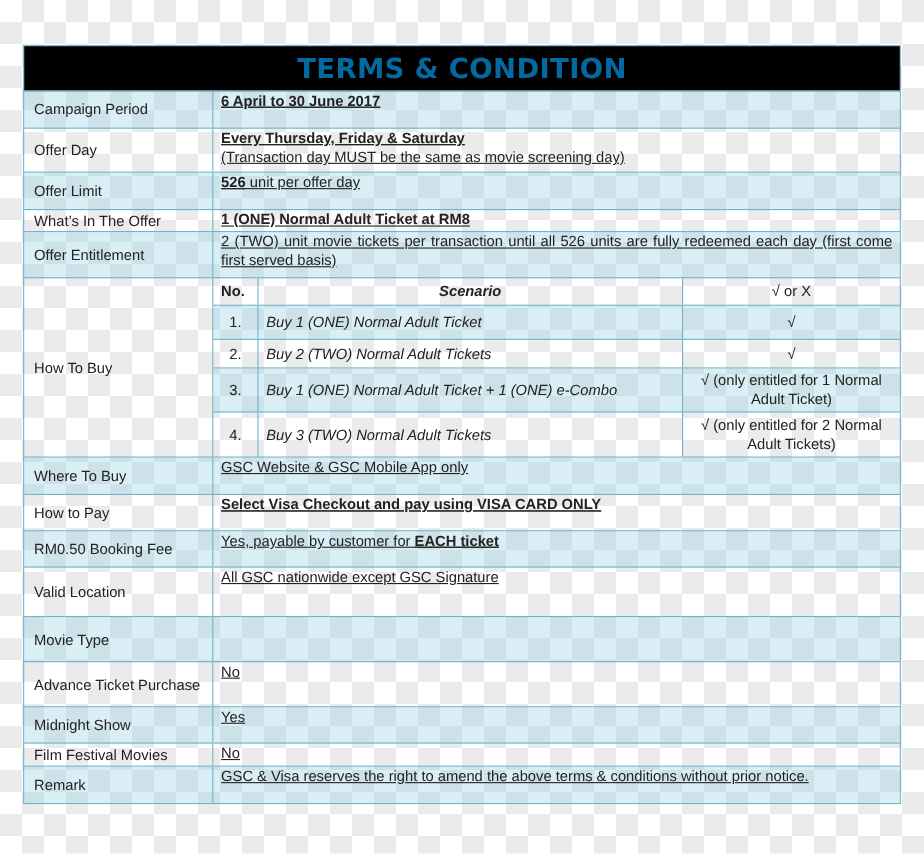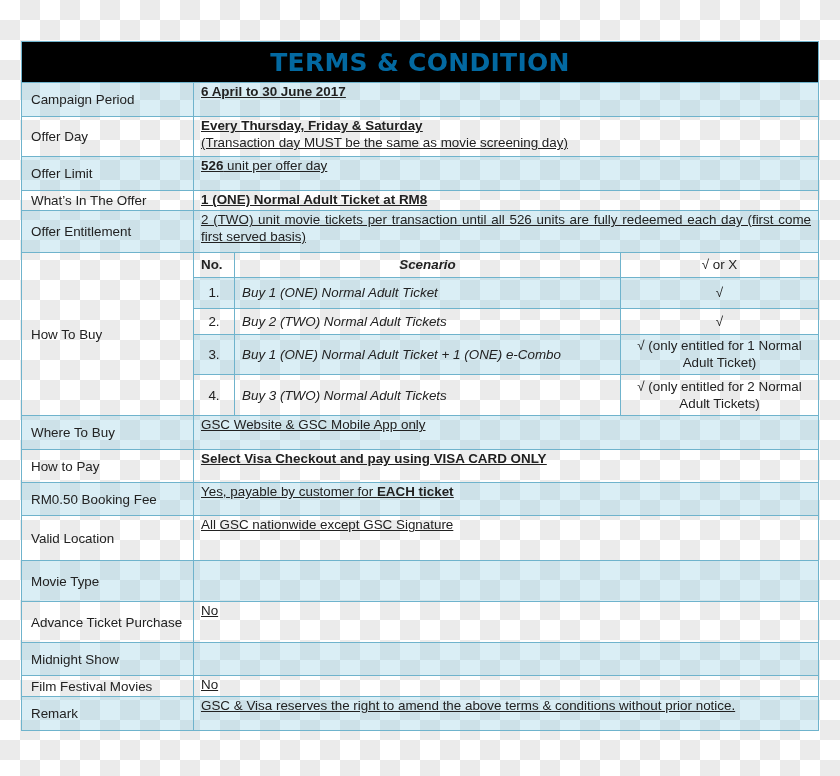--- a/index.html
+++ b/index.html
@@ -156,20 +156,23 @@
 
   <div class="row" style="height:41px">
     <div class="lab" style="">Advance Ticket Purchase</div>
     <div class="val">
         <span>No</span>
       </div>
   </div>
 
   <div class="row tint" style="height:33px">
     <div class="lab">Midnight Show</div>
+    <div class="val">
+        <span>Yes</span>
+      </div>
   </div>
 
   <div class="row" style="height:21px">
     <div class="lab">Film Festival Movies</div>
     <div class="val">
         <span>No</span>
       </div>
   </div>
 
   <div class="row tint" style="height:33px">

